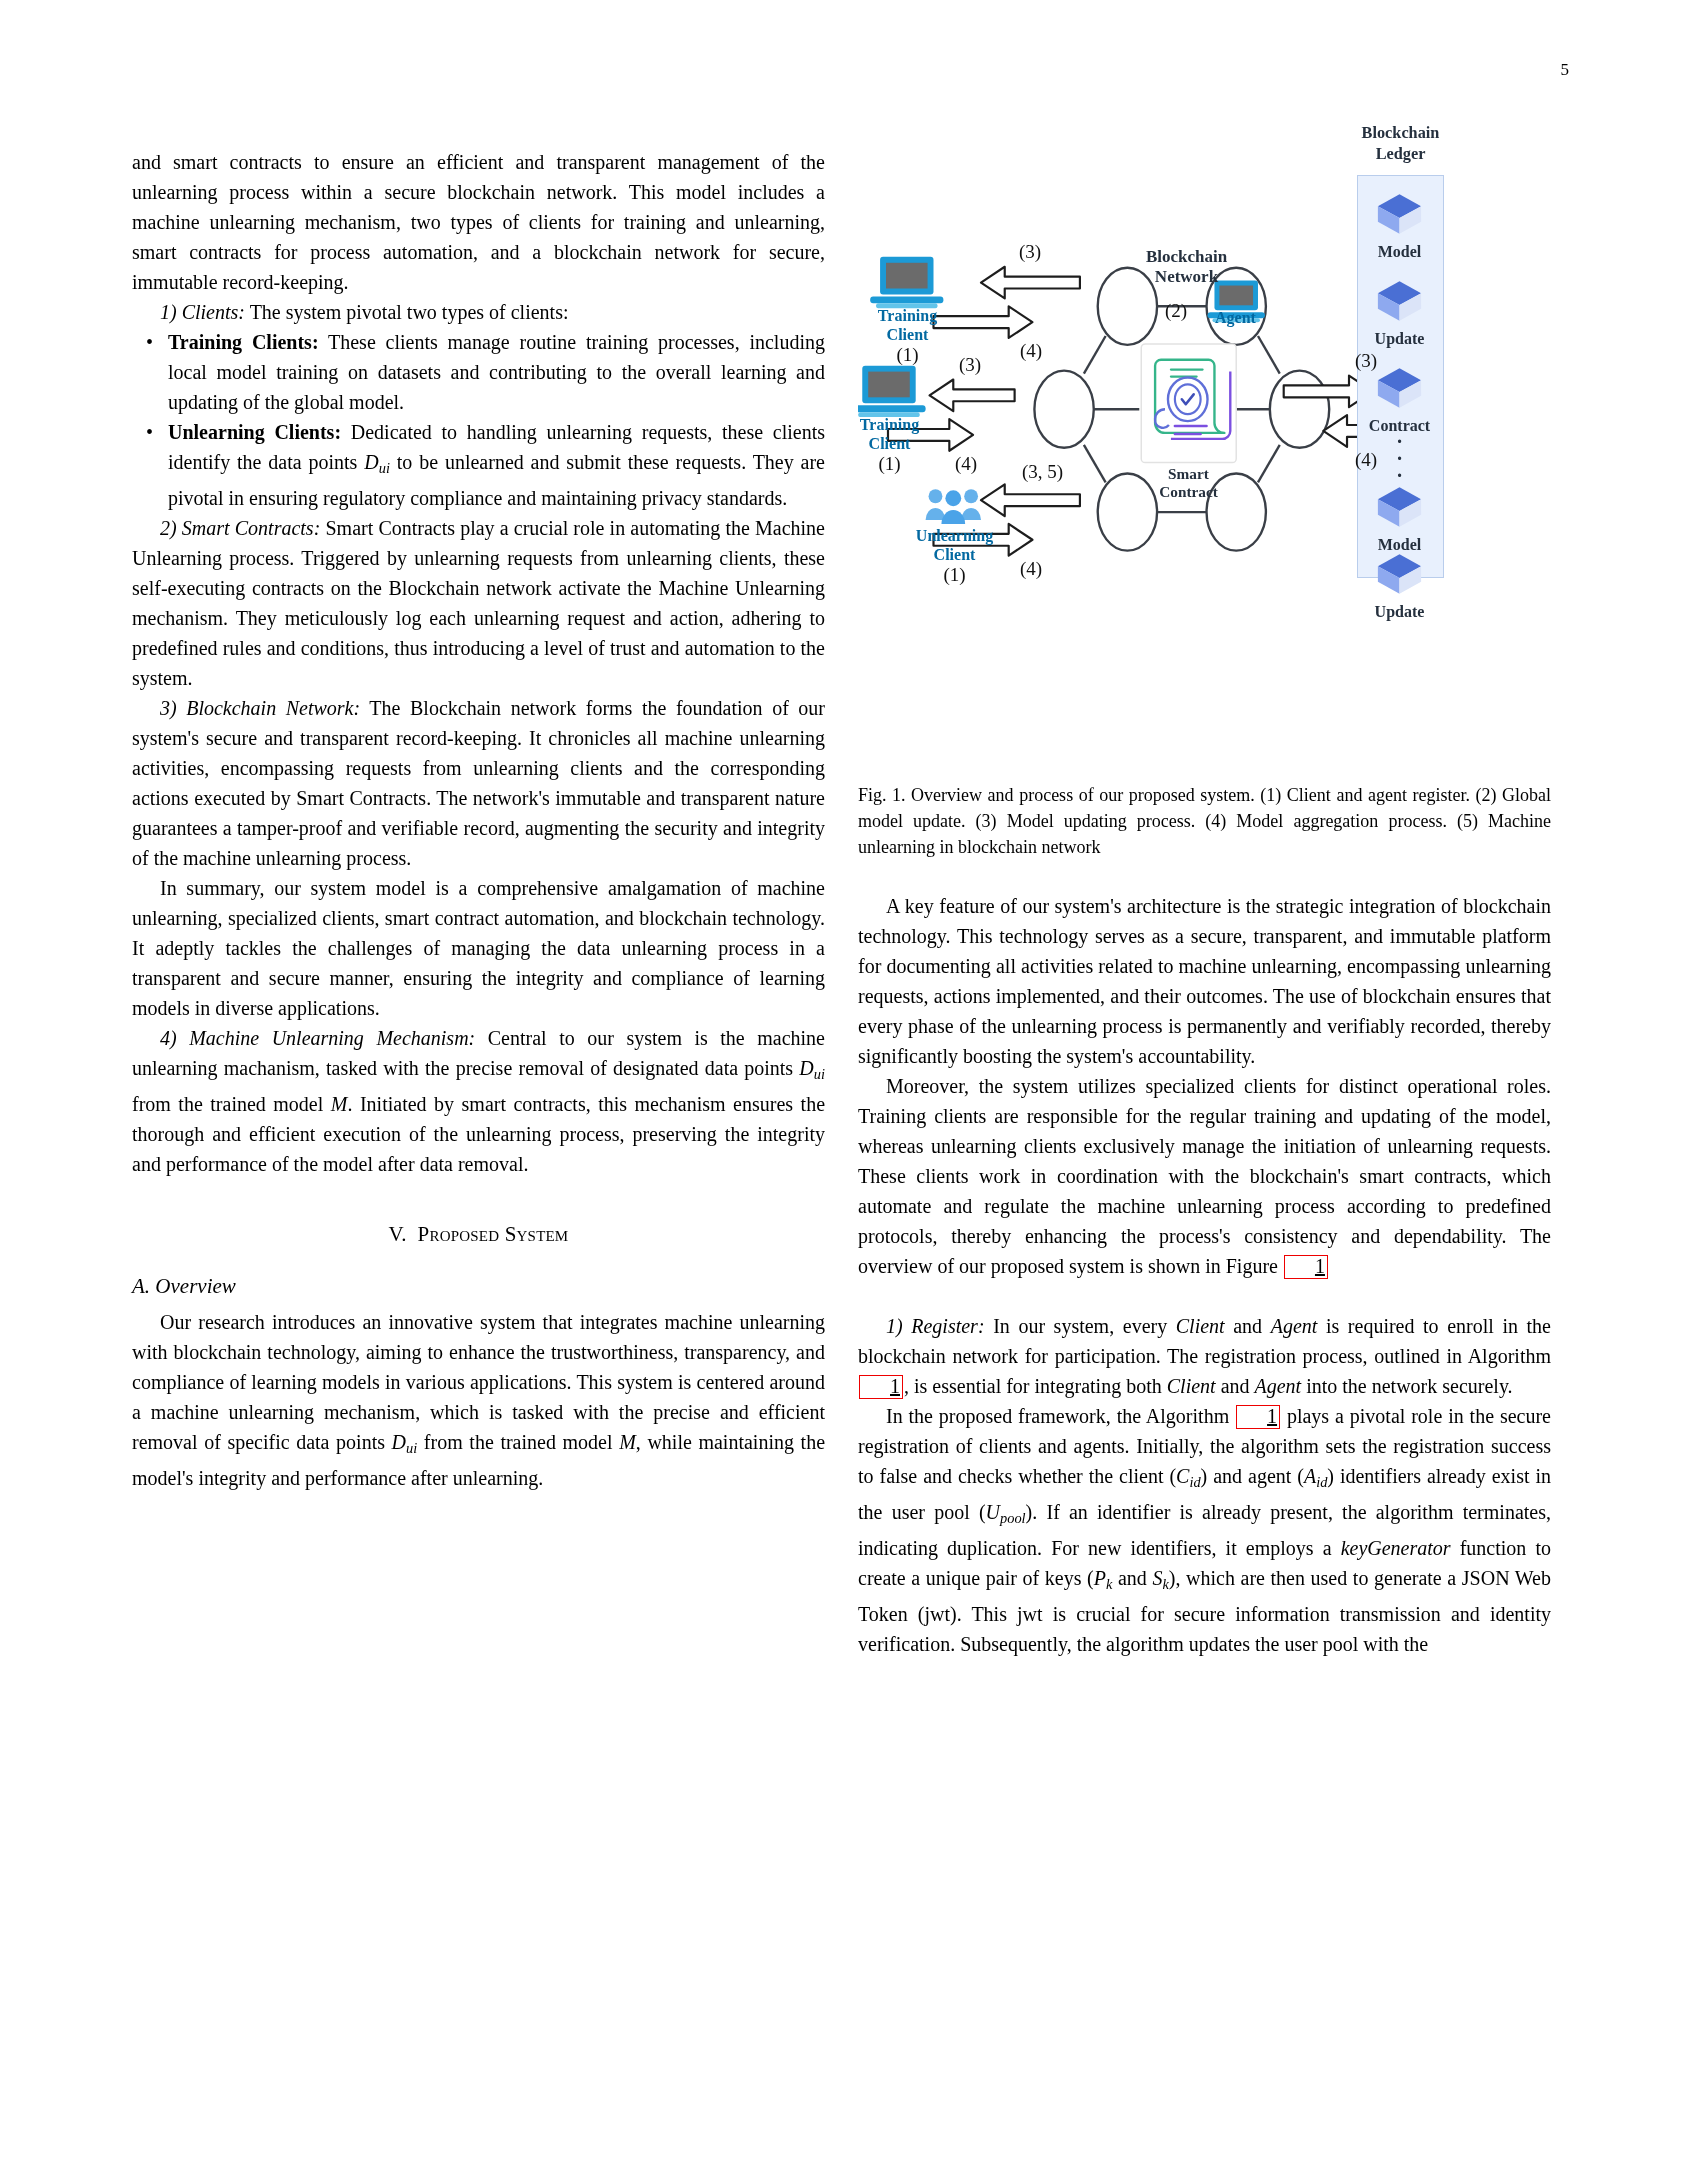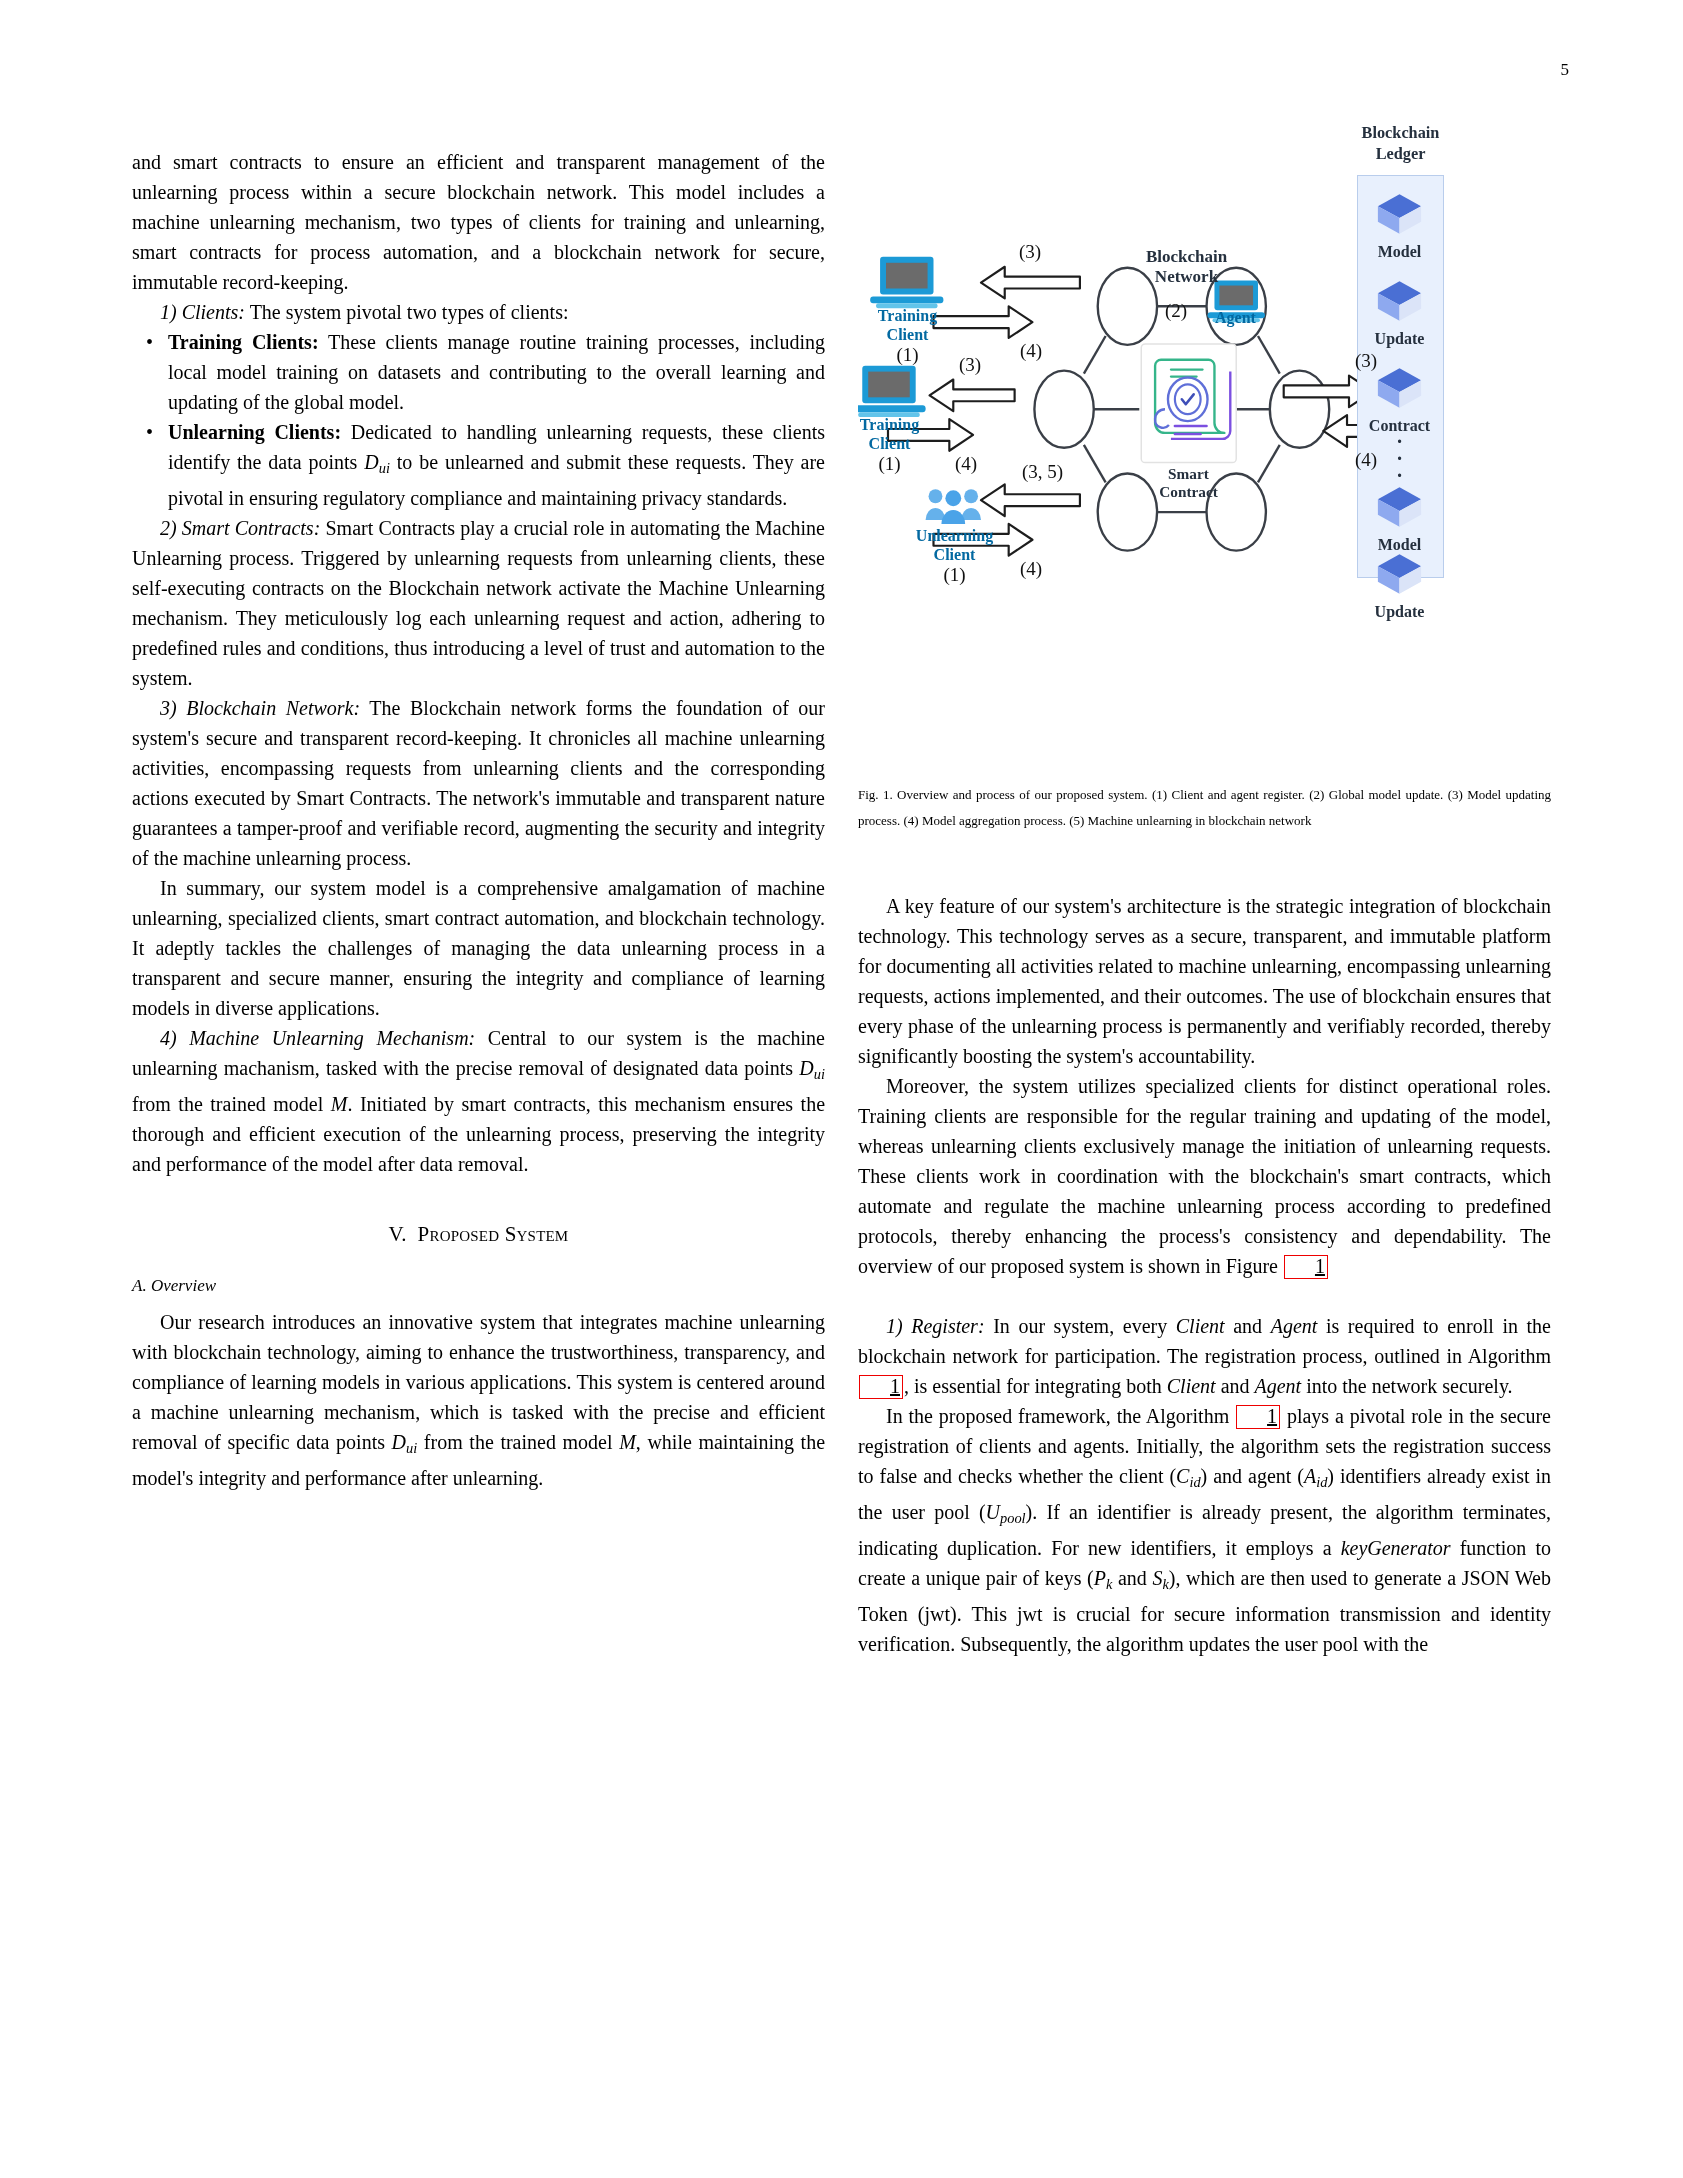--- a/index.html
+++ b/index.html
@@ -91,21 +91,21 @@
     text-align: center;
     font-size: 21px;
     margin: 40px 0 22px 0;
     letter-spacing: 0.2px;
   }
   .sec-head .sc {
     font-variant: small-caps;
   }
   .subsec-head {
     font-style: italic;
-    font-size: 17px;
+    font-size: 21px;
     margin: 0 0 6px 0;
     text-align: left;
   }
   .spacer-md { height: 30px; }
 
   
   .lref {
     display: inline-block;
     border: 1.6px solid #ee0000;
     line-height: 0.96;
@@ -126,21 +126,21 @@
     position: absolute;
     left: 0; top: 0;
     width: 705px;
     height: 554px;
   }
   .fig-caption {
     position: absolute;
     left: 858px;
     top: 782px;
     width: 693px;
-    font-size: 13px;
+    font-size: 18px;
     line-height: 26px;
     text-align: justify;
   }
 
   
   .ledger {
     position: absolute;
     left: 499px;
     top: 25px;
     width: 85px;

